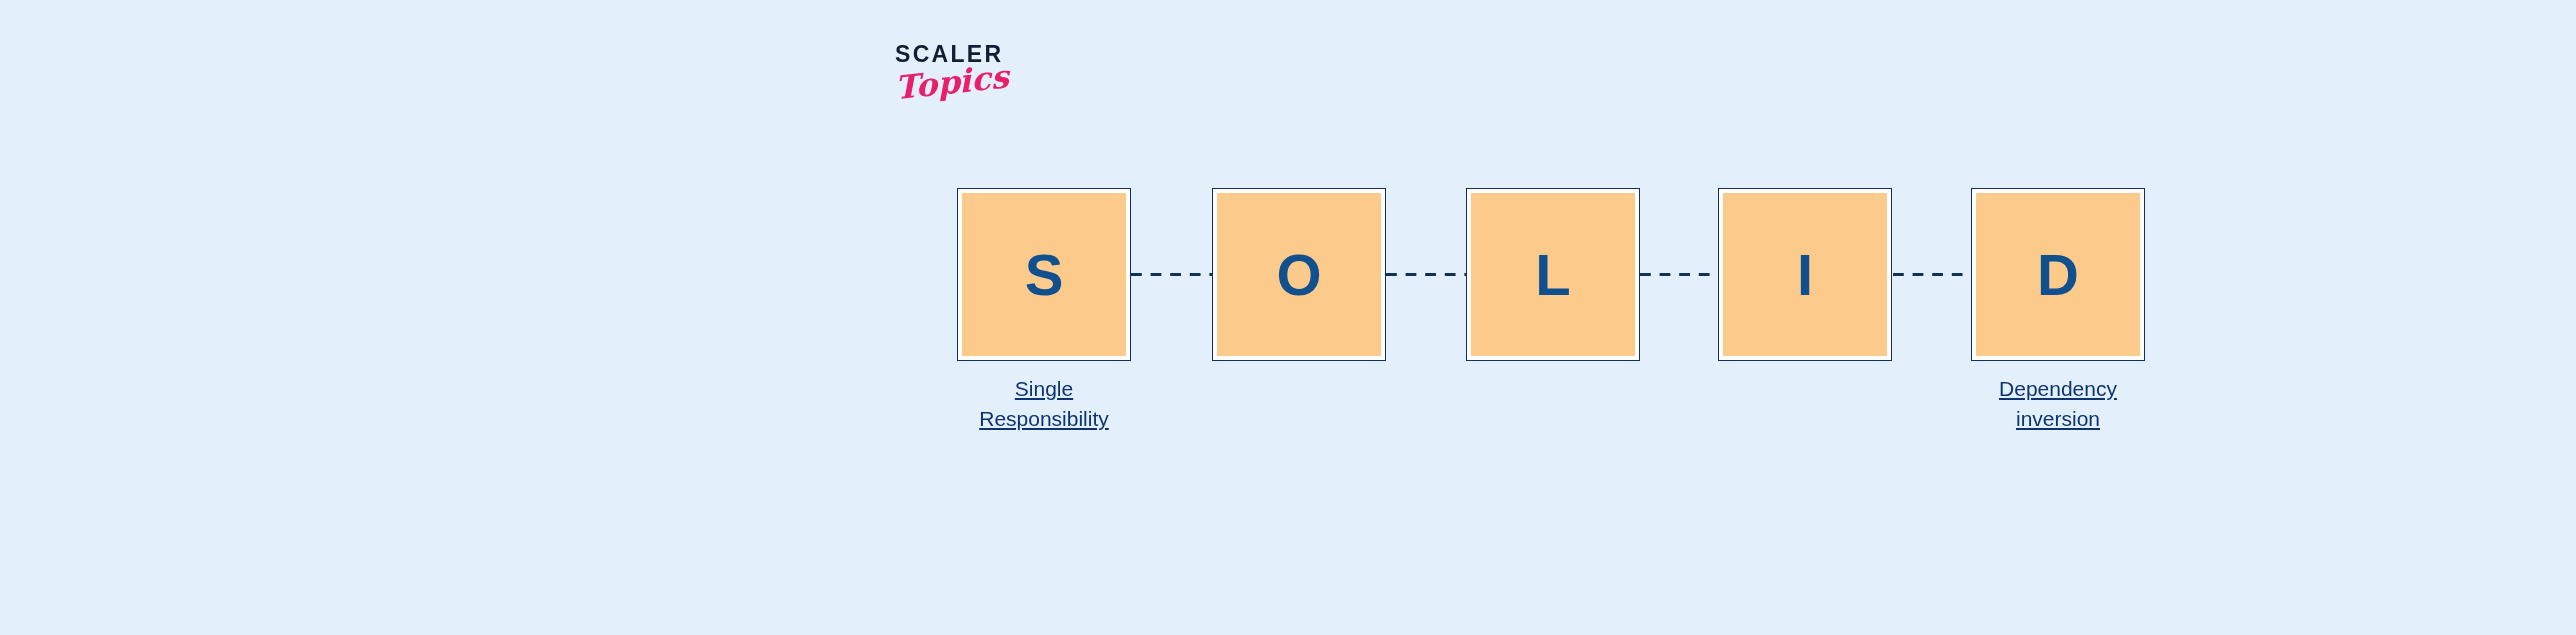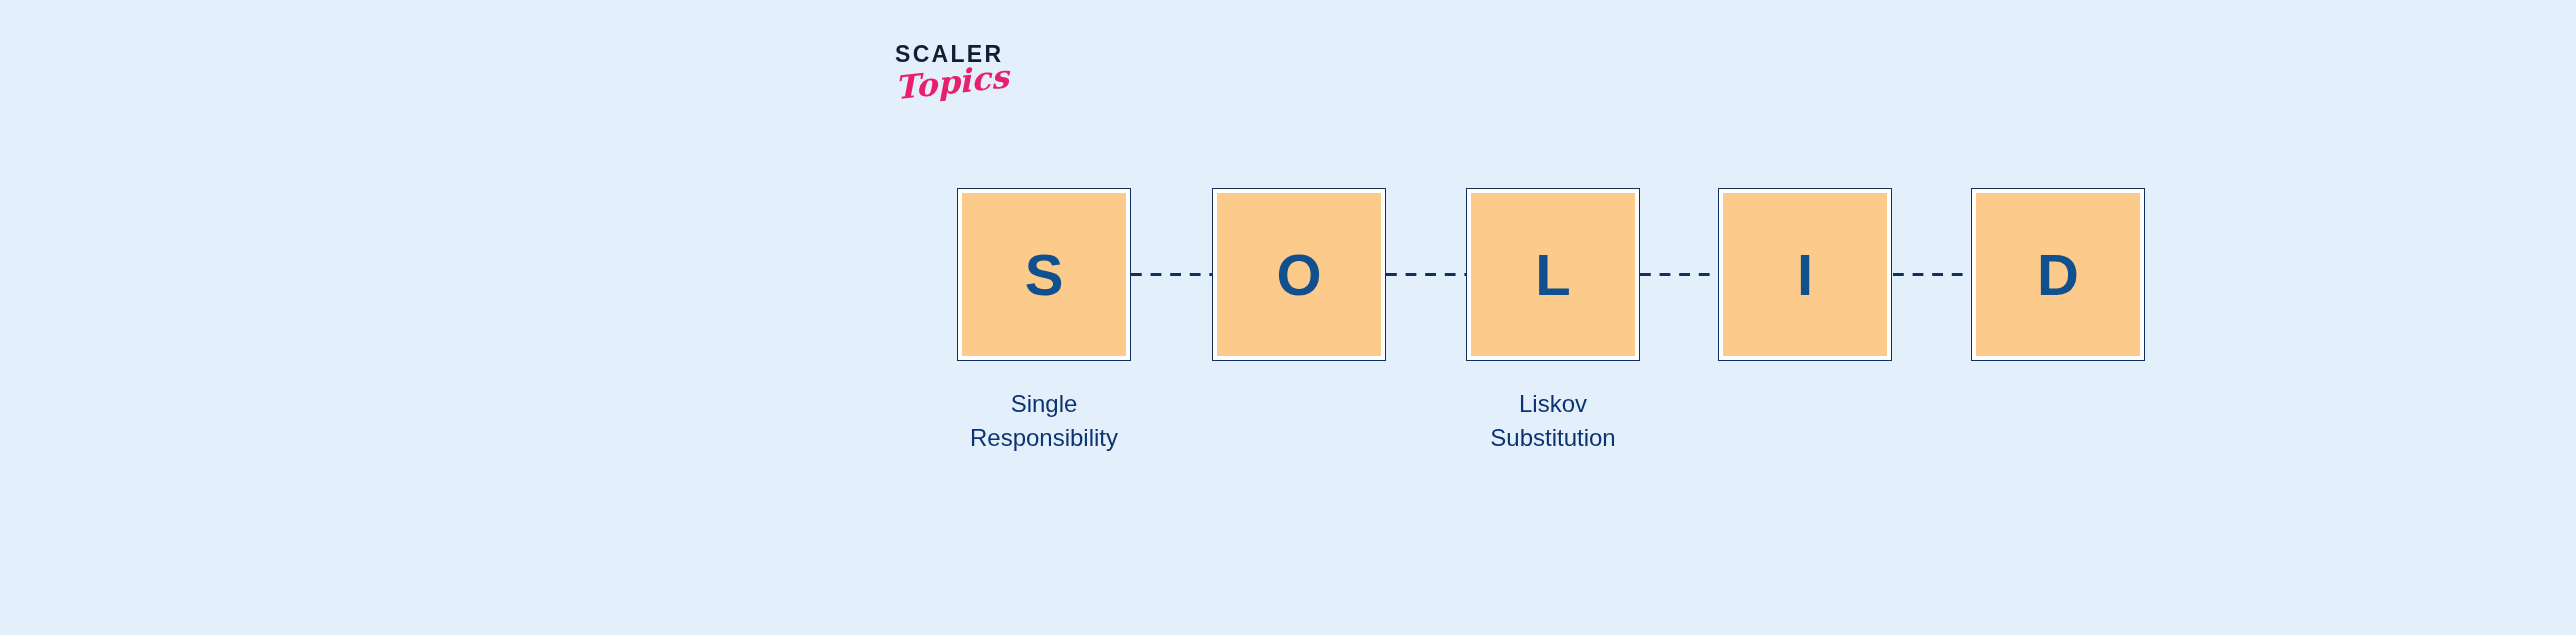--- a/index.html
+++ b/index.html
@@ -89,27 +89,28 @@
   .principle-letter {
     font-family: "Liberation Sans", "DejaVu Sans", sans-serif;
     font-weight: 700;
     font-size: 58px;
     color: #11508f;
     line-height: 1;
     user-select: none;
   }
 
   .principle-label {
-    margin-top: 26px;
+    margin-top: 13px;
     text-align: center;
     font-family: "Liberation Sans", "DejaVu Sans", sans-serif;
-    font-size: 24px;
+    font-size: 21px;
     line-height: 1.42;
     color: #0d3470;
     white-space: nowrap;
+    text-decoration: underline;
   }
 
   .principle-label .label-line {
     display: block;
   }
 
   
   .connector {
     position: absolute;
     top: 85px;
@@ -154,36 +155,36 @@
       </div>
     </div>
   </div>
 
   <div class="principle-item" style="left:509px">
     <div class="principle-box">
       <div class="principle-box-fill">
         <span class="principle-letter">L</span>
       </div>
     </div>
-    <div class="principle-label">
-      <span class="label-line">Liskov</span>
-      <span class="label-line">Substitution</span>
-    </div>
   </div>
 
   <div class="principle-item" style="left:761px">
     <div class="principle-box">
       <div class="principle-box-fill">
         <span class="principle-letter">I</span>
       </div>
     </div>
   </div>
 
   <div class="principle-item" style="left:1014px">
     <div class="principle-box">
       <div class="principle-box-fill">
         <span class="principle-letter">D</span>
       </div>
     </div>
+    <div class="principle-label">
+      <span class="label-line">Dependency</span>
+      <span class="label-line">inversion</span>
+    </div>
   </div>
 
 </div>
 
 
 </body></html>

